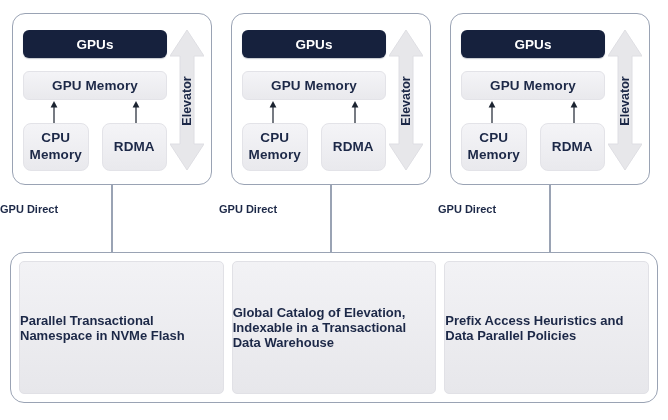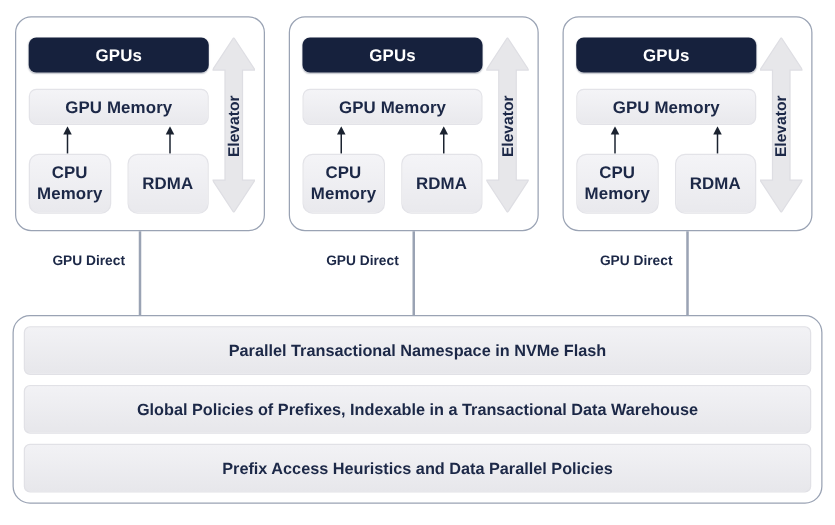--- a/index.html
+++ b/index.html
@@ -45,29 +45,29 @@
   .elevator-svg { position:absolute; left:50%; top:0; transform:translateX(-50%); }
   .elevator-label {
     position:absolute; left:50%; top:50%;
     transform:translate(-50%,-50%) rotate(-90deg);
     white-space:nowrap; font-weight:bold; font-size:12.5px; color:#1C2847;
   }
 
   
   .connector { position:absolute; top:185px; width:1.5px; height:68px; background:#9AA3B4; }
   .gpu-direct {
-    position:absolute; top:203px; width:100px; text-align:right;
+    position:absolute; top:203px; width:100px; text-align:left;
     font-size:11px; font-weight:600; color:#1C2847;
   }
 
   
   .storage {
     position:absolute; left:10px; top:252px; width:648px; height:151px;
     box-sizing:border-box; border:1.5px solid #9AA3B4; border-radius:14px;
-    background:#ffffff; padding:8px; display:flex; flex-direction:column; gap:8px;
+    background:#ffffff; padding:8px; display:flex; flex-direction:row; gap:8px;
   }
   .storage-bar {
     flex:1; border-radius:5px; box-sizing:border-box;
     background:linear-gradient(#F2F2F5, #E7E7EB);
     border:1px solid #E1E1E6;
     display:flex; align-items:center; justify-content:center;
     font-weight:bold; font-size:13px; color:#1C2847;
   }
 </style>
 </head>
@@ -163,17 +163,17 @@
   <div class="connector" style="left:111px"></div>
   <div class="connector" style="left:330px"></div>
   <div class="connector" style="left:549px"></div>
 
   <div class="gpu-direct" style="left:0px">GPU Direct</div>
   <div class="gpu-direct" style="left:219px">GPU Direct</div>
   <div class="gpu-direct" style="left:438px">GPU Direct</div>
 
   <div class="storage">
     <div class="storage-bar">Parallel Transactional Namespace in NVMe Flash</div>
-    <div class="storage-bar">Global Policies of Prefixes, Indexable in a Transactional Data Warehouse</div>
+    <div class="storage-bar">Global Catalog of Elevation, Indexable in a Transactional Data Warehouse</div>
     <div class="storage-bar">Prefix Access Heuristics and Data Parallel Policies</div>
   </div>
 
 </div>
 
 </body></html>

